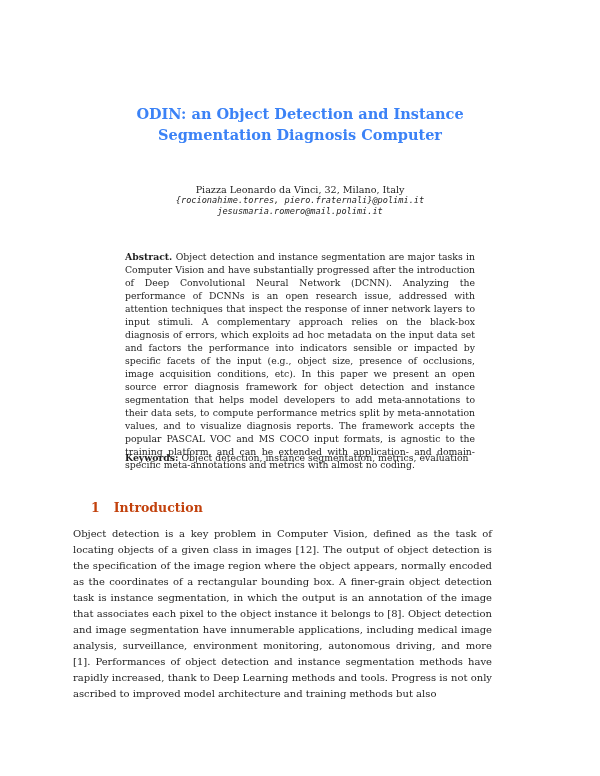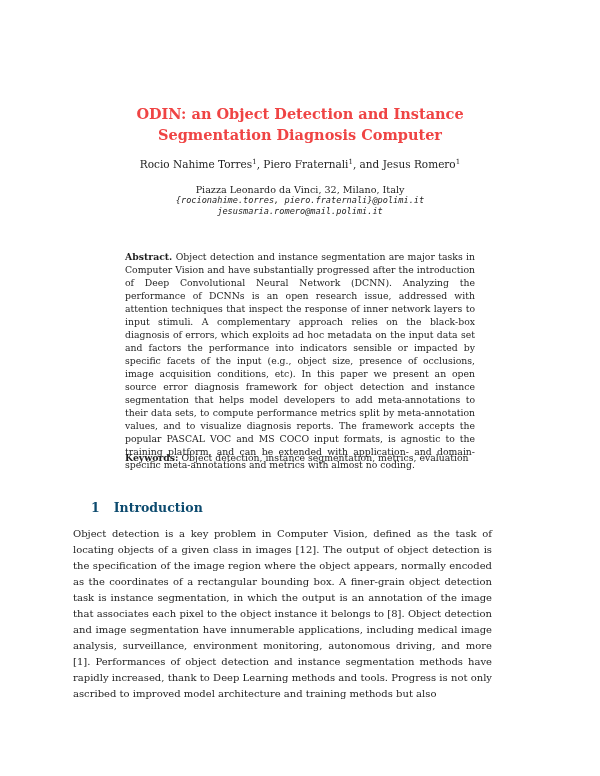--- a/index.html
+++ b/index.html
@@ -18,21 +18,21 @@
   }
   .paper-title {
     position: absolute;
     top: 103px;
     left: 0;
     right: 0;
     text-align: center;
     font-size: 14.5px;
     font-weight: bold;
     line-height: 21px;
-    color: #ef4444;
+    color: #3b82f6;
   }
   .author-line {
     position: absolute;
     top: 158px;
     left: 0;
     right: 0;
     text-align: center;
     font-size: 10.5px;
   }
   .author-line sup {
@@ -76,21 +76,21 @@
   .runin-label {
     font-weight: bold;
   }
   .section-heading {
     position: absolute;
     top: 500px;
     left: 91px;
     width: 419px;
     font-size: 12.5px;
     font-weight: bold;
-    color: #0c4a6e;
+    color: #c2410c;
   }
   .section-number {
     display: inline-block;
     margin-right: 14px;
   }
   .body-paragraph {
     position: absolute;
     top: 526px;
     left: 73px;
     width: 419px;
@@ -102,21 +102,20 @@
 </head>
 <body>
 
 <div class="page">
 
   <div class="paper-title">
     <div>ODIN: an Object Detection and Instance</div>
     <div>Segmentation Diagnosis Computer</div>
   </div>
 
-  <div class="author-line"><span>Rocio Nahime Torres</span><sup>1</sup><span>, </span><span>Piero Fraternali</span><sup>1</sup><span>, and </span><span>Jesus Romero</span><sup>1</sup></div>
 
   <div class="affiliation">
     <div>Piazza Leonardo da Vinci, 32, Milano, Italy</div>
     <div class="email-line">{rocionahime.torres, piero.fraternali}@polimi.it</div>
     <div class="email-line">jesusmaria.romero@mail.polimi.it</div>
   </div>
 
   <div class="abstract-block"><span class="runin-label">Abstract.</span> <span>Object detection and instance segmentation are major tasks in Computer Vision and have substantially progressed after the introduction of Deep Convolutional Neural Network (DCNN). Analyzing the performance of DCNNs is an open research issue, addressed with attention techniques that inspect the response of inner network layers to input stimuli. A complementary approach relies on the black-box diagnosis of errors, which exploits ad hoc metadata on the input data set and factors the performance into indicators sensible or impacted by specific facets of the input (e.g., object size, presence of occlusions, image acquisition conditions, etc). In this paper we present an open source error diagnosis framework for object detection and instance segmentation that helps model developers to add meta-annotations to their data sets, to compute performance metrics split by meta-annotation values, and to visualize diagnosis reports. The framework accepts the popular PASCAL VOC and MS COCO input formats, is agnostic to the training platform, and can be extended with application- and domain-specific meta-annotations and metrics with almost no coding.</span></div>
 
   <div class="keywords-block"><span class="runin-label">Keywords:</span> <span>Object detection, instance segmentation, metrics, evaluation</span></div>

